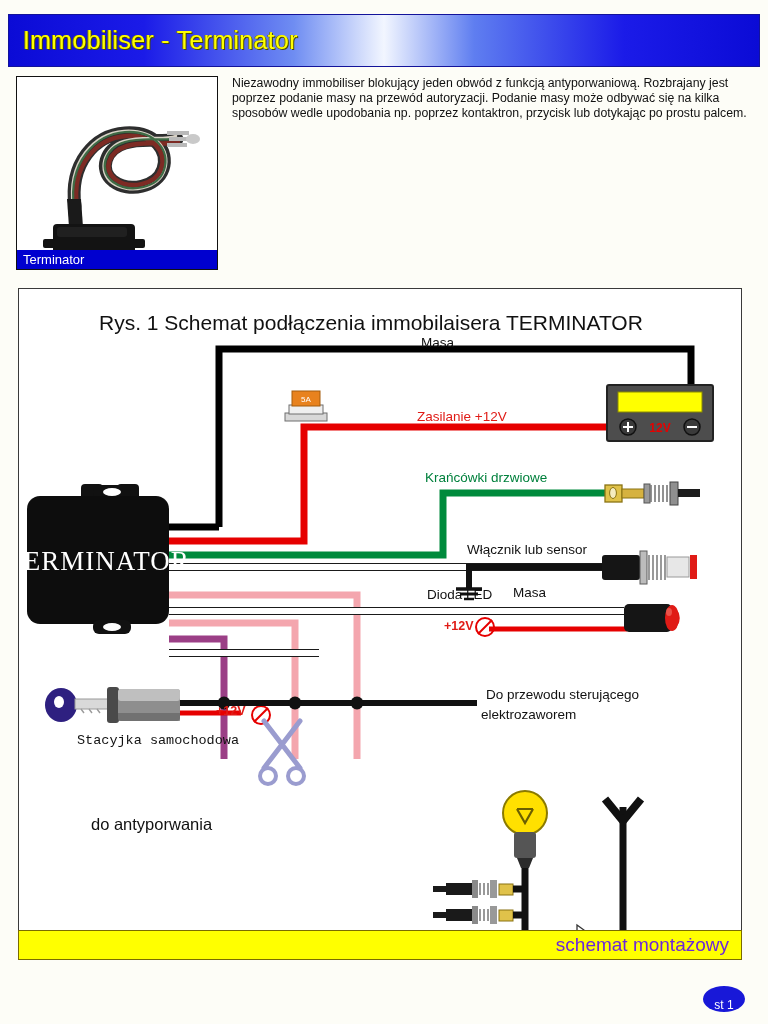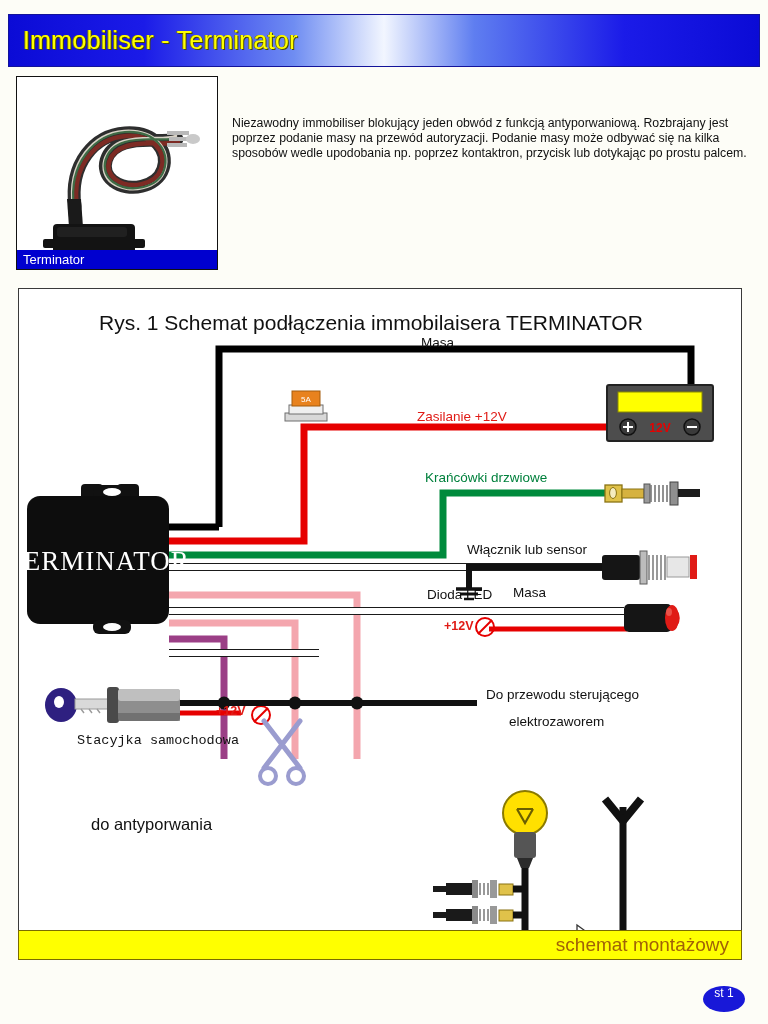--- a/index.html
+++ b/index.html
@@ -34,43 +34,43 @@
   #photo-canvas{ position:absolute; inset:0; }
   #photo-caption{
     position:absolute; left:16px; top:250px; width:202px; height:20px;
     background:#0000cf; border:1px solid #111; border-top:none;
     color:#fff; font-size:13px; display:flex; align-items:center; padding-left:6px;
   }
 
   
   #intro{
     position:absolute; left:232px; top:76px; width:524px;
-    font-size:12.3px; line-height:15.2px; color:#111;margin-top:40px;
+    font-size:12.3px; line-height:15.2px; color:#111;
   }
 
   
   #diagram-panel{
     position:absolute; left:18px; top:288px; width:724px; height:672px;
     background:#ffffff; border:1px solid #3a3a3a;
   }
   #diagram-svg{ position:absolute; left:0; top:0; }
 
   
   #footer-bar{
     position:absolute; left:18px; top:930px; width:724px; height:30px;
     background:#ffff00; border:1px solid #7a6b00;
     display:flex; align-items:center; justify-content:flex-end;
     padding-right:12px;
   }
-  #footer-text{ color:#a16207; font-size:19px; }
+  #footer-text{ color:#6d28d9; font-size:19px; }
 
   #page-badge{
     position:absolute; left:703px; top:986px; width:42px; height:26px;
     background:#1818d8; border-radius:50%;
-    display:flex; align-items:flex-start; justify-content:center;
+    display:flex; align-items:flex-end; justify-content:center;
     color:#fff; font-size:12px;
   }
 
   .diag-label{ position:absolute; font-size:13.5px; color:#111; white-space:nowrap; }
   .lbl-red{ color:#e01b16; }
   .lbl-green{ color:#00803c; }
 </style>
 </head>
 <body>
 
@@ -348,21 +348,21 @@
   <div class="diag-label" style="left:402px;top:46px;">Masa</div>
   <div class="diag-label lbl-red" style="left:398px;top:120px;">Zasilanie +12V</div>
   <div class="diag-label lbl-green" style="left:406px;top:181px;">Krańcówki drzwiowe</div>
   <div class="diag-label" style="left:406px;top:253px;margin-left:42px;">Włącznik lub sensor</div>
   <div class="diag-label" style="left:494px;top:296px;">Masa</div>
   <div class="diag-label" style="left:408px;top:298px;">Dioda LED</div>
   <div class="diag-label lbl-red" style="left:425px;top:330px;font-weight:bold;font-size:12.5px;">+12V</div>
   <div class="diag-label lbl-red" style="left:197px;top:415px;font-weight:bold;font-size:12.5px;">+12V</div>
   <div class="diag-label" style="left:58px;top:444px;font-family:Liberation Mono, monospace;">Stacyjka samochodowa</div>
   <div class="diag-label" style="left:467px;top:398px;">Do przewodu sterującego</div>
-  <div class="diag-label" style="left:490px;top:418px;margin-top:7px;">elektrozaworem</div>
+  <div class="diag-label" style="left:462px;top:418px;">elektrozaworem</div>
 
   <div style="position:absolute;left:72px;top:524px;font-size:16.5px;color:#111;line-height:23px;text-align:center;">
     <div>do antyporwania</div>
   </div>
   <div class="diag-label" style="left:535px;top:648px;font-size:15px;">przeciąć</div>
 </div>
 
 <div id="footer-bar">
   <span id="footer-text">schemat montażowy</span>
 </div>

